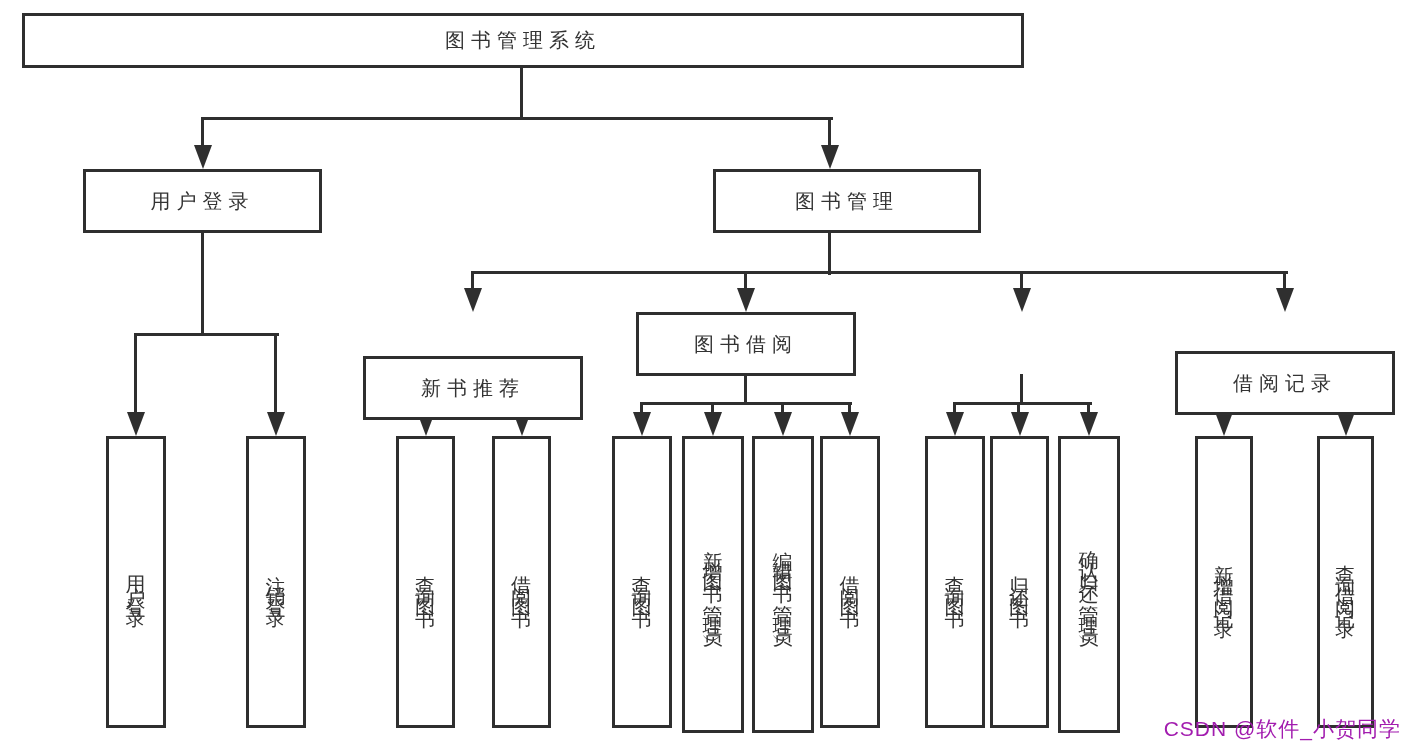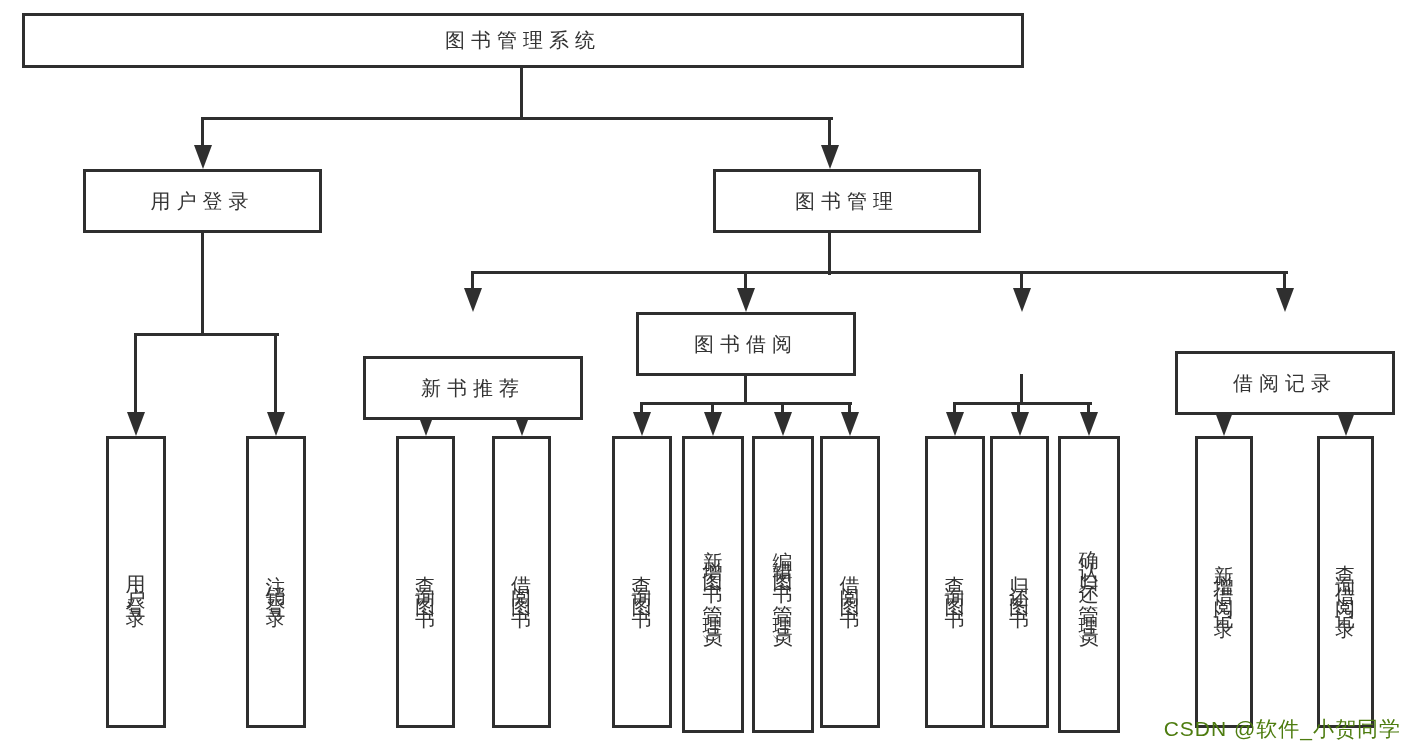--- a/index.html
+++ b/index.html
@@ -44,21 +44,21 @@
     border-left: 9px solid transparent;
     border-right: 9px solid transparent;
     border-top: 24px solid #2f2f2f;
   }
   .watermark {
     position: absolute;
     top: 715px;
     right: 4px;
     font-size: 21px;
     letter-spacing: 1px;
-    color: #4d7c0f;
+    color: #a21caf;
     z-index: 5;
     white-space: nowrap;
   }
 </style>
 </head>
 <body>
 
 <div class="canvas">
 
   <div class="vline" style="left:520px; top:66px; height:53px;"></div>

